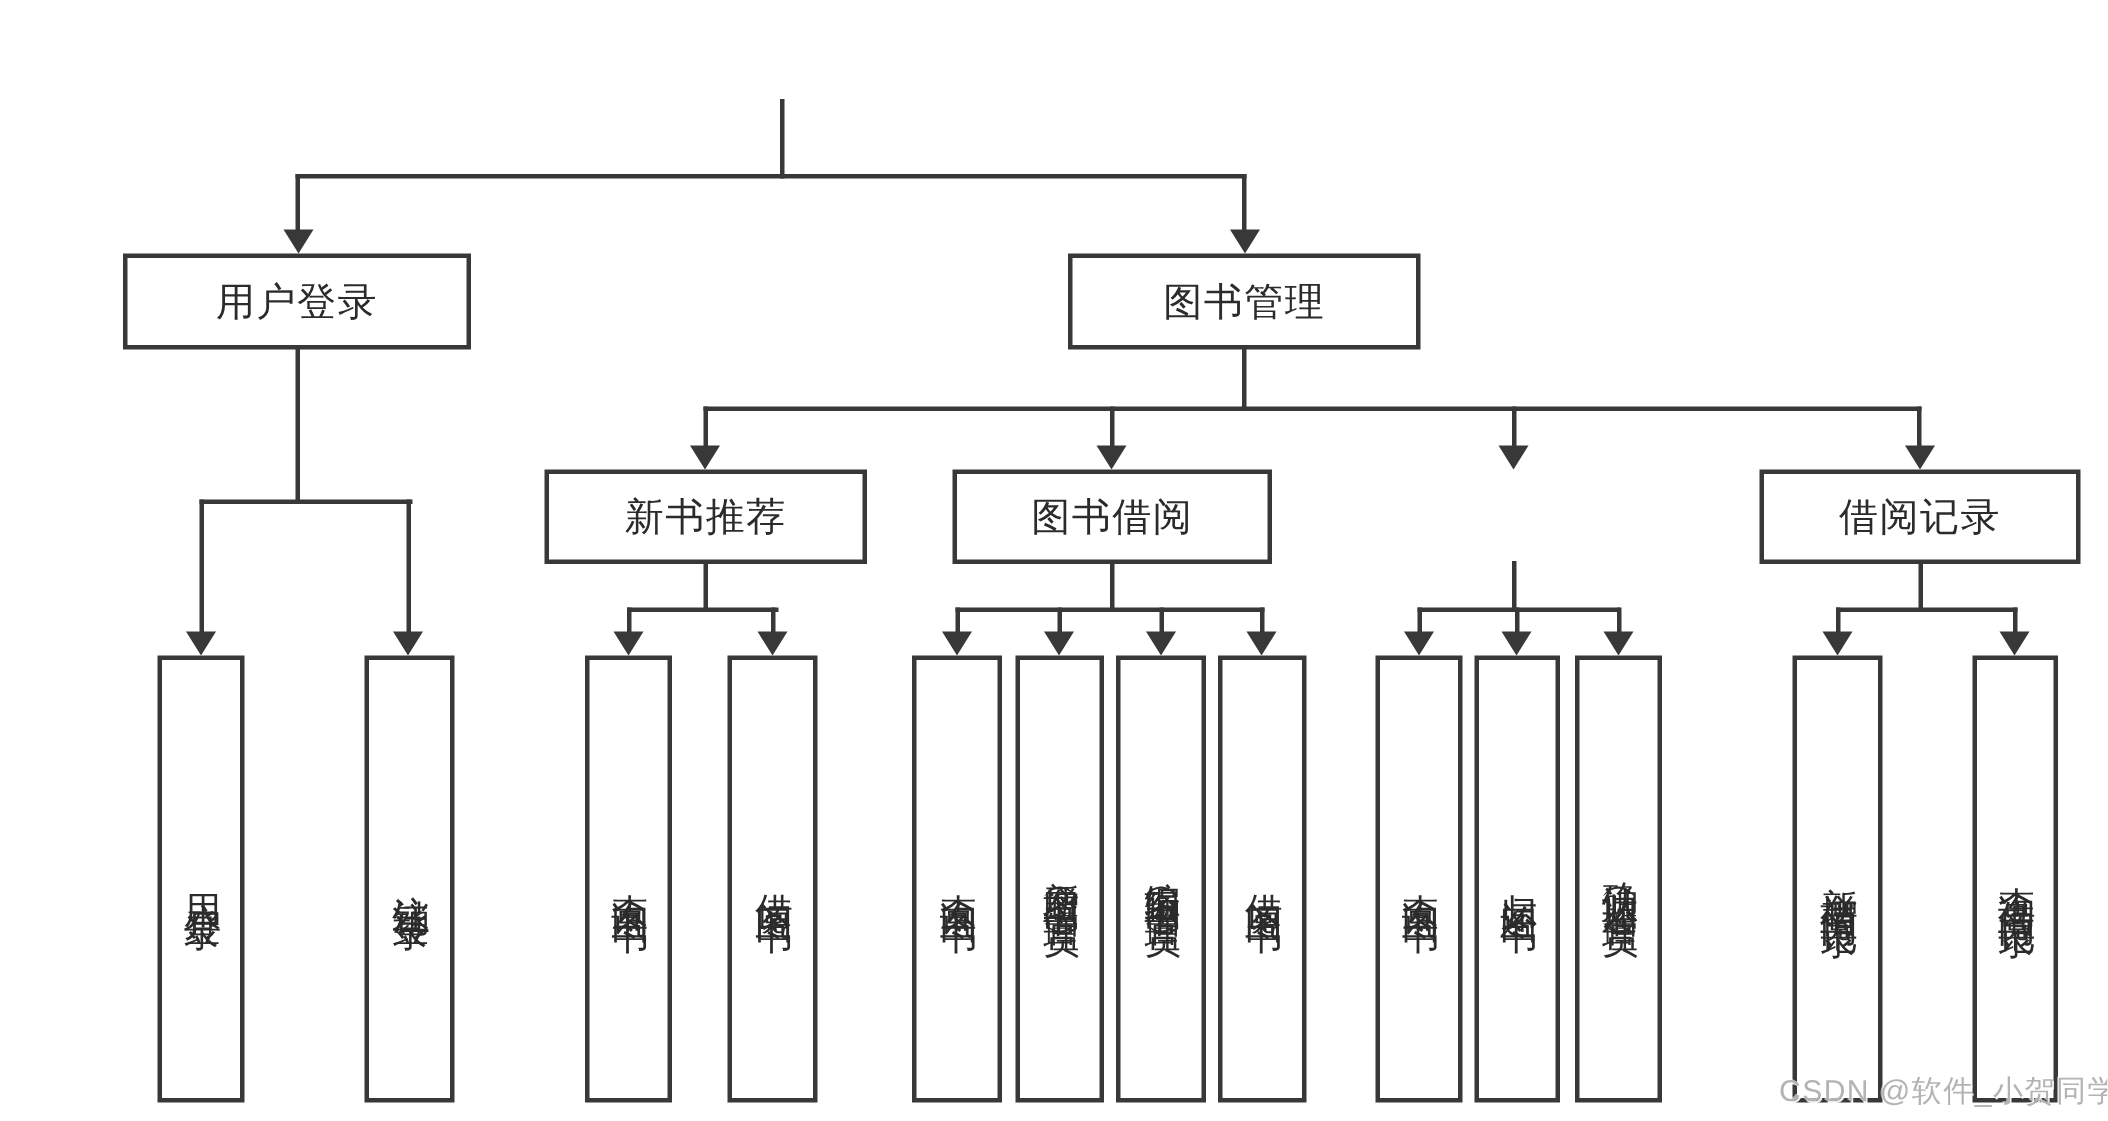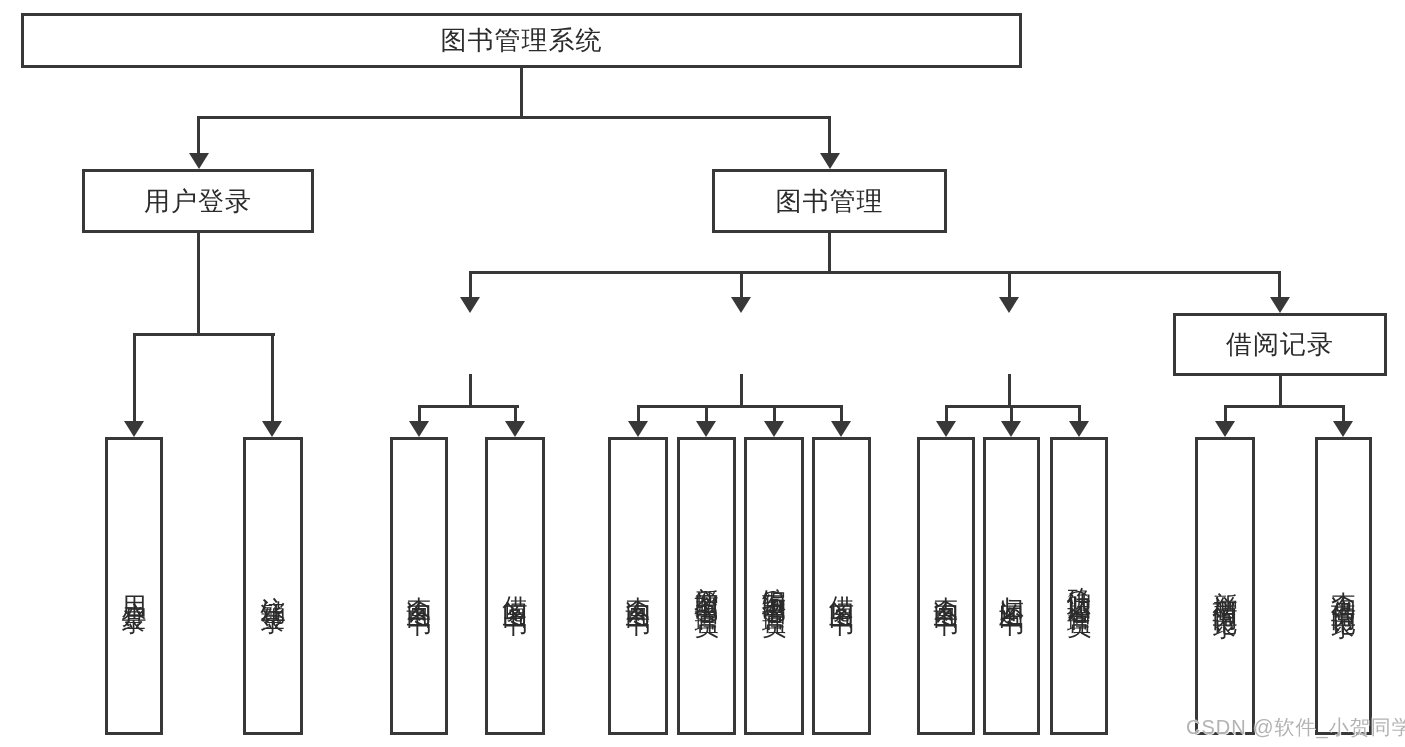--- a/index.html
+++ b/index.html
@@ -32,21 +32,20 @@
     font-size:20px;letter-spacing:1px;color:#b3b3b3;
     text-shadow:1px 1px 0 rgba(255,255,255,0.9), -1px -1px 0 rgba(255,255,255,0.6);
     white-space:nowrap;
   }
 </style>
 </head>
 <body>
 
 <div class="stage">
 
-  <div class="box" style="left:21px;top:13px;width:1001px;height:55px;">图书管理系统</div>
 
   <div class="vl" style="left:520px;top:66px;height:53px;"></div>
   <div class="hl" style="left:197px;top:116px;width:634px;"></div>
   <div class="vl" style="left:197px;top:116px;height:39px;"></div>
   <div class="ah" style="left:189px;top:153px;"></div>
   <div class="vl" style="left:828px;top:116px;height:39px;"></div>
   <div class="ah" style="left:820px;top:153px;"></div>
 
   <div class="box" style="left:82px;top:169px;width:232px;height:64px;">用户登录</div>
   <div class="box" style="left:712px;top:169px;width:235px;height:64px;">图书管理</div>
@@ -62,20 +61,22 @@
   <div class="hl" style="left:469px;top:271px;width:812px;"></div>
   <div class="vl" style="left:469px;top:271px;height:28px;"></div>
   <div class="ah" style="left:460px;top:297px;"></div>
   <div class="vl" style="left:740px;top:271px;height:28px;"></div>
   <div class="ah" style="left:731px;top:297px;"></div>
   <div class="vl" style="left:1008px;top:271px;height:28px;"></div>
   <div class="ah" style="left:999px;top:297px;"></div>
   <div class="vl" style="left:1278px;top:271px;height:28px;"></div>
   <div class="ah" style="left:1270px;top:297px;"></div>
 
+  <div class="box" style="left:363px;top:313px;width:215px;height:63px;">新书推荐</div>
+  <div class="box" style="left:635px;top:313px;width:213px;height:63px;">图书借阅</div>
   <div class="box" style="left:1173px;top:313px;width:214px;height:63px;font-family:Liberation Mono, monospace;">借阅记录</div>
 
   <div class="vl" style="left:469px;top:374px;height:34px;"></div>
   <div class="hl" style="left:418px;top:405px;width:101px;"></div>
   <div class="vl" style="left:418px;top:405px;height:18px;"></div>
   <div class="ah" style="left:409px;top:421px;"></div>
   <div class="vl" style="left:514px;top:405px;height:18px;"></div>
   <div class="ah" style="left:505px;top:421px;"></div>
 
   <div class="vl" style="left:740px;top:374px;height:34px;"></div>

